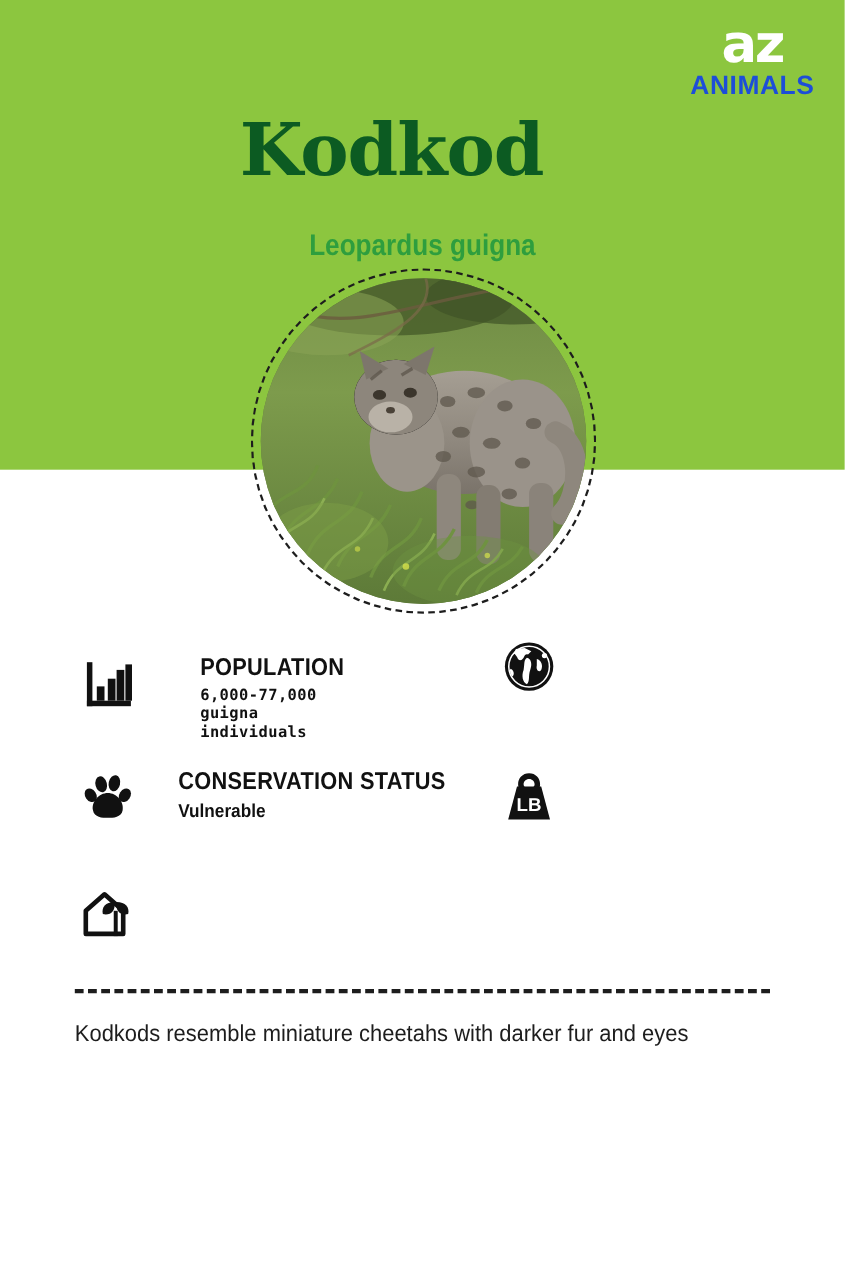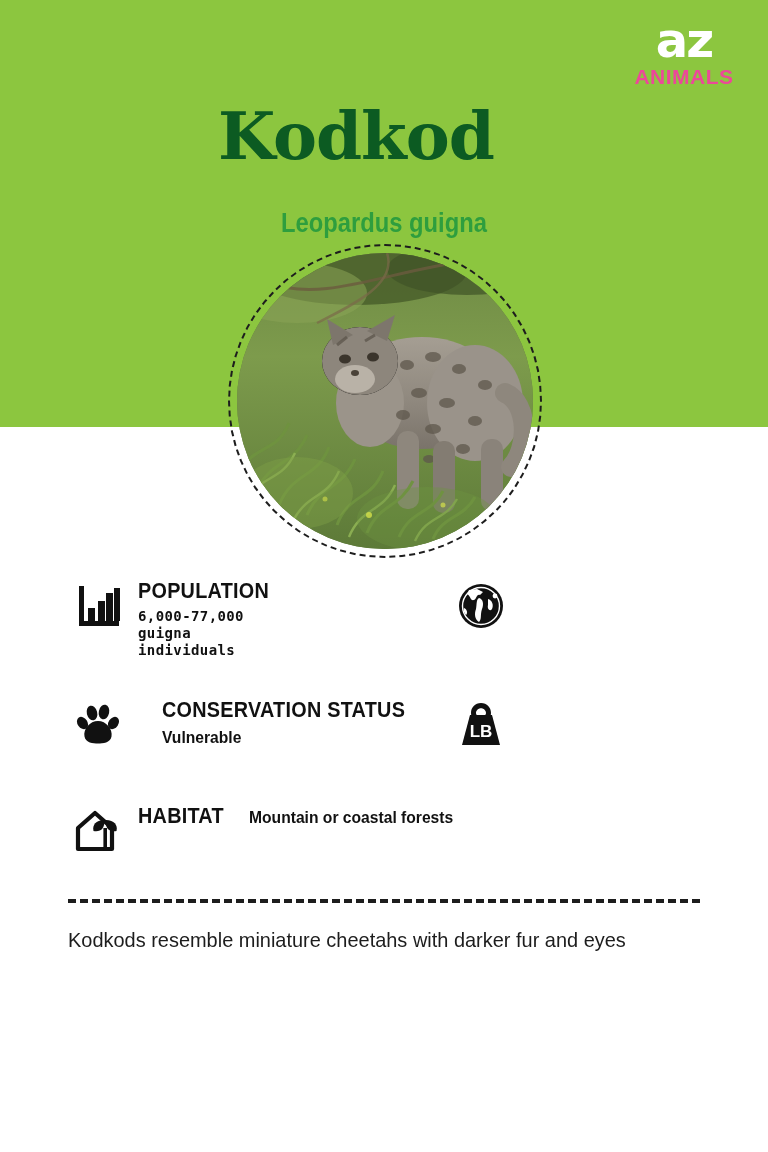--- a/index.html
+++ b/index.html
@@ -39,22 +39,22 @@
     font-weight: bold;
     font-size: 48px;
     color: #ffffff;
     letter-spacing: -2px;
     display: block;
     line-height: 0.95;
   }
   .logo-animals {
     font-family: "Liberation Sans", sans-serif;
     font-weight: bold;
-    font-size: 21px;
-    color: #ec4899;
+    font-size: 24px;
+    color: #1d4ed8;
     letter-spacing: 0.5px;
     display: block;
     margin-top: 2px;
   }
 
   .title {
     position: absolute;
     left: 0;
     top: 103px;
     width: 712px;
@@ -159,21 +159,21 @@
   .fact-value.mono {
     font-family: "DejaVu Sans Mono", monospace;
     font-size: 14px;
     font-weight: bold;
     letter-spacing: 0.4px;
     line-height: 1.2;
     transform: none;
   }
 
   
-  .cell-population { position: absolute; left: 68px;  top: 0px;   }
+  .cell-population { position: absolute; left: 68px;  top: 16px; gap: 44px;   }
   .cell-location   { position: absolute; left: 450px; top: 0px;   }
   .cell-status     { position: absolute; left: 68px;  top: 119px; gap: 24px; }
   .cell-weight     { position: absolute; left: 450px; top: 119px; }
   .cell-habitat    { position: absolute; left: 68px;  top: 225px; }
 
   .cell-habitat .fact-body {
     display: flex;
     align-items: baseline;
   }
   .cell-habitat .fact-label { margin-right: 16px; }
@@ -375,22 +375,18 @@
 
   <div class="fact cell-habitat">
     <div class="fact-icon">
       <svg width="50" height="48" viewBox="0 0 50 48">
         <path d="M4 21 L 21 6 L 38 21 L 38 42 L 4 42 Z" fill="none" stroke="#111" stroke-width="4.2" stroke-linejoin="round"></path>
         <path d="M30 13 C 22 13, 18 18, 19.5 24 C 26 25.5, 31.5 21.5, 30 13 Z" fill="#111"></path>
         <path d="M32 13 C 40 13, 44 18, 42.5 24 C 36 25.5, 30.5 21.5, 32 13 Z" fill="#111"></path>
         <rect x="29.4" y="21" width="3.6" height="23" fill="#111"></rect>
       </svg>
     </div>
-    <div class="fact-body">
-      <div class="fact-label">HABITAT</div>
-      <div class="fact-value">Mountain or coastal forests</div>
-    </div>
   </div>
 
 </div>
 
 <div class="divider"></div>
 <div class="factoid">Kodkods resemble miniature cheetahs with darker fur and eyes</div>
 
 </body></html>

